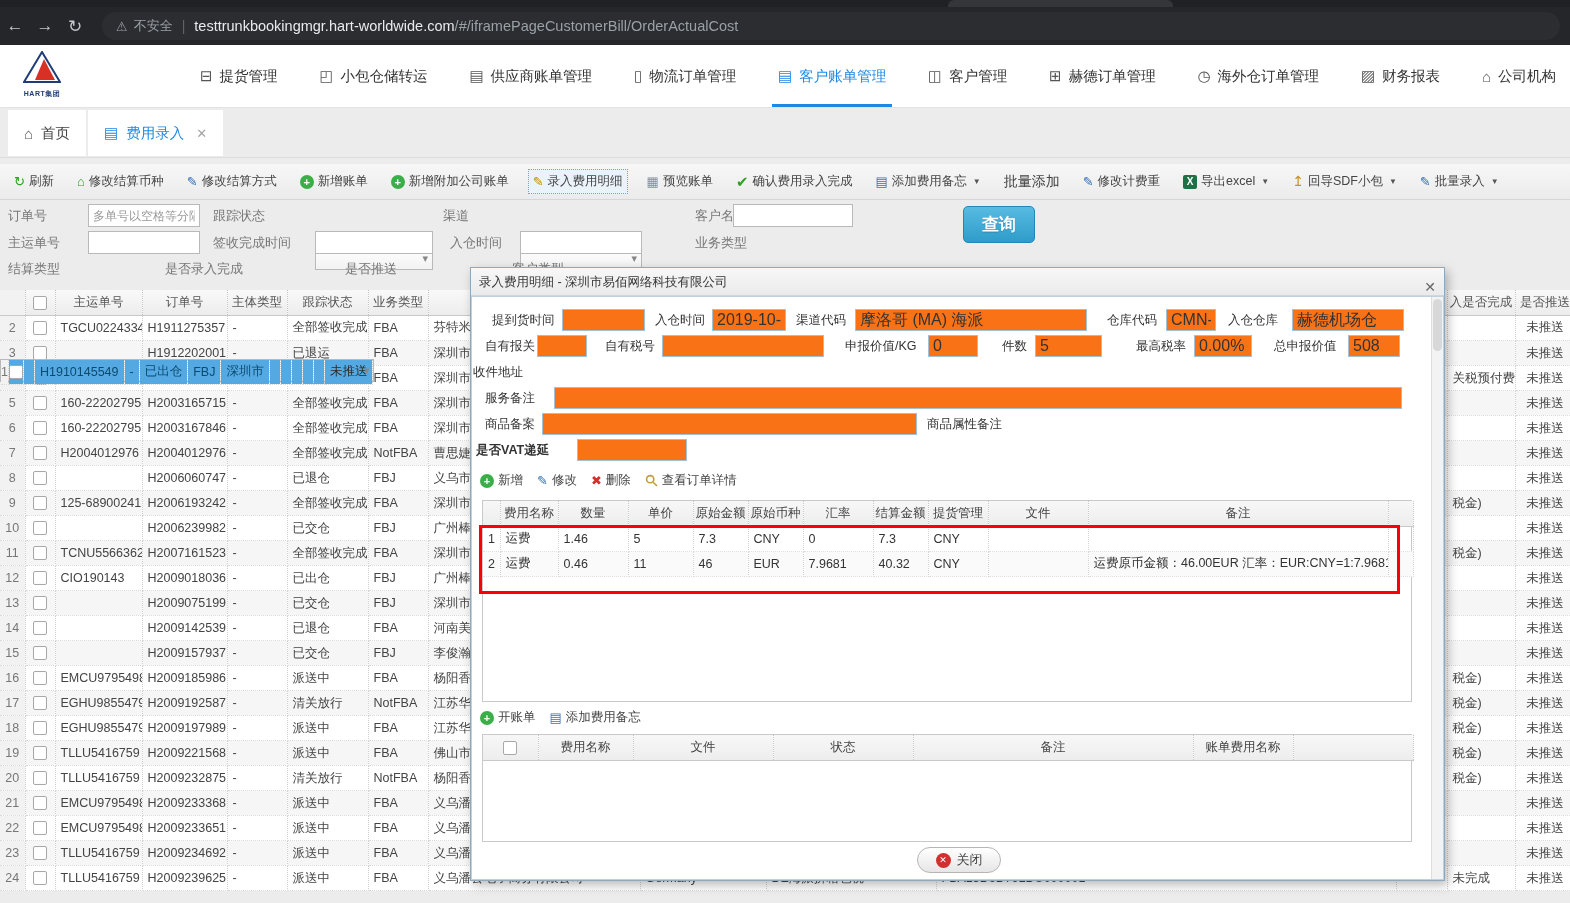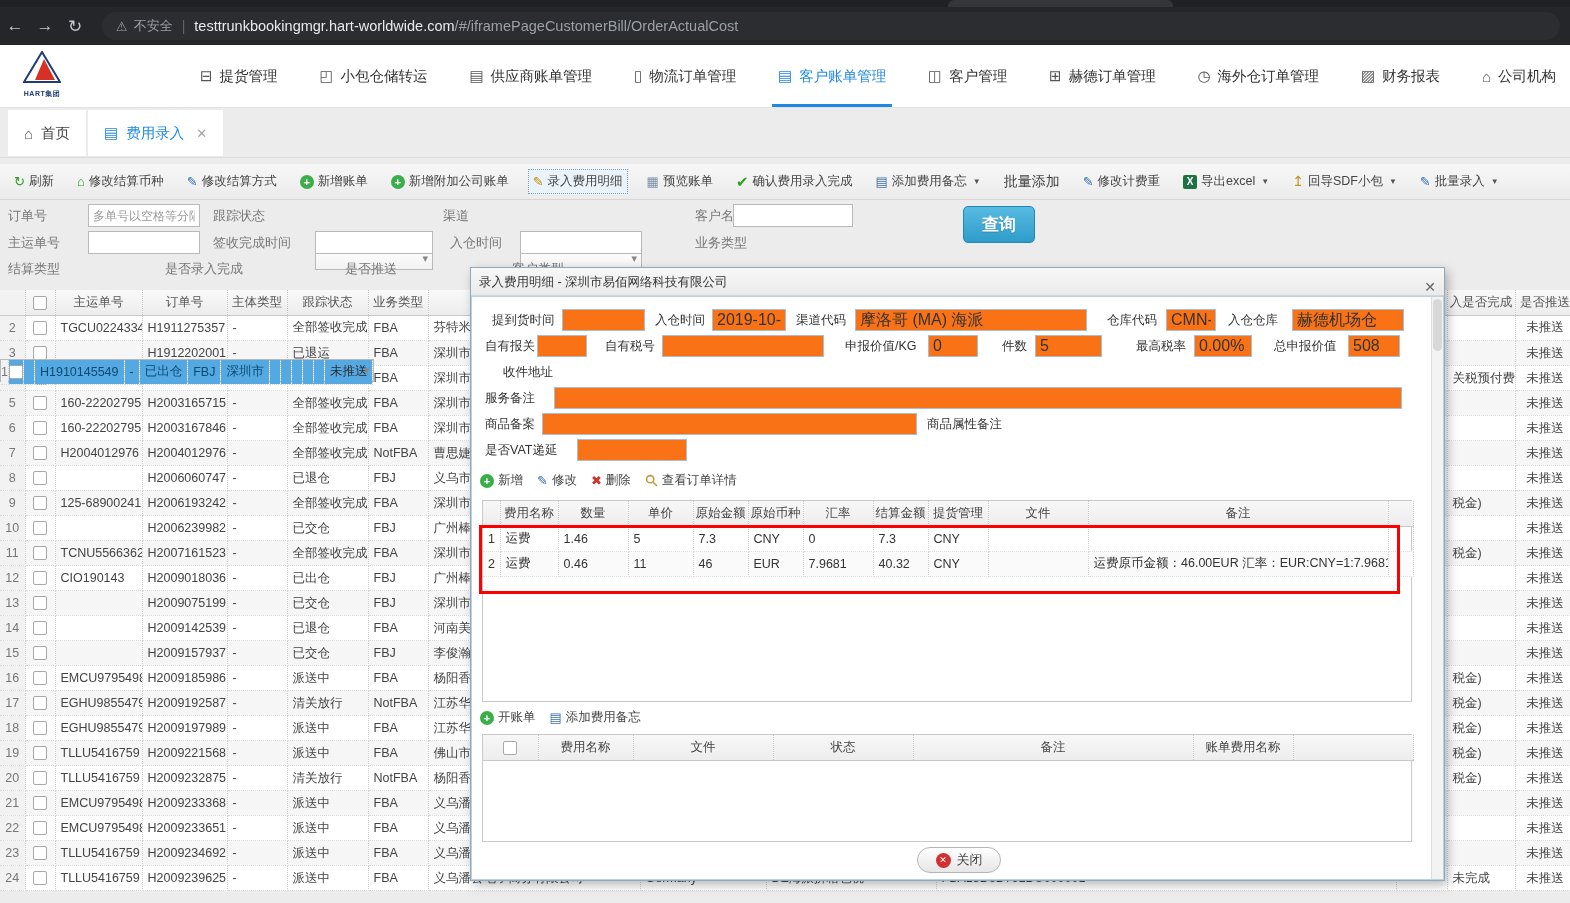--- a/index.html
+++ b/index.html
@@ -740,30 +740,30 @@
       <input class="mi" style="left: 190px; top: 38px; width: 162px;" value="">
       <span class="ml" style="left:373px;top:38px;">申报价值/KG</span>
       <input class="mi" style="left: 456px; top: 38px; width: 50px;" value="0">
       <span class="ml" style="left:530px;top:38px;">件数</span>
       <input class="mi" style="left: 563px; top: 38px; width: 67px;" value="5">
       <span class="ml" style="left:664px;top:38px;">最高税率</span>
       <input class="mi" style="left: 722px; top: 38px; width: 58px;" value="0.00%">
       <span class="ml" style="left:802px;top:38px;">总申报价值</span>
       <input class="mi" style="left: 876px; top: 38px; width: 52px;" value="508">
 
-      <span class="ml" style="left:31px;top:64px;">收件地址</span>
+      <span class="ml" style="left:1px;top:64px;">收件地址</span>
 
       <span class="ml" style="left:13px;top:90px;">服务备注</span>
       <input class="mi" style="left: 82px; top: 90px; width: 848px;" value="">
 
       <span class="ml" style="left:13px;top:116px;">商品备案</span>
       <input class="mi" style="left: 70px; top: 116px; width: 375px;" value="">
       <span class="ml" style="left:455px;top:116px;">商品属性备注</span>
 
-      <span class="ml" style="left:13px;top:142px;">是否VAT递延</span>
+      <span class="ml" style="left:4px;top:142px;font-weight:bold;">是否VAT递延</span>
       <input class="mi" style="left: 105px; top: 142px; width: 110px;" value="">
 
       <div class="mtool" style="left:8px;top:175px;">
         <span class="mtbtn">
             <span class="tico tico-plus">+</span>
             <span>新增</span>
           </span>
         <span class="mtbtn">
             <span class="tico tico-pencil">✎</span>
             <span>修改</span>

